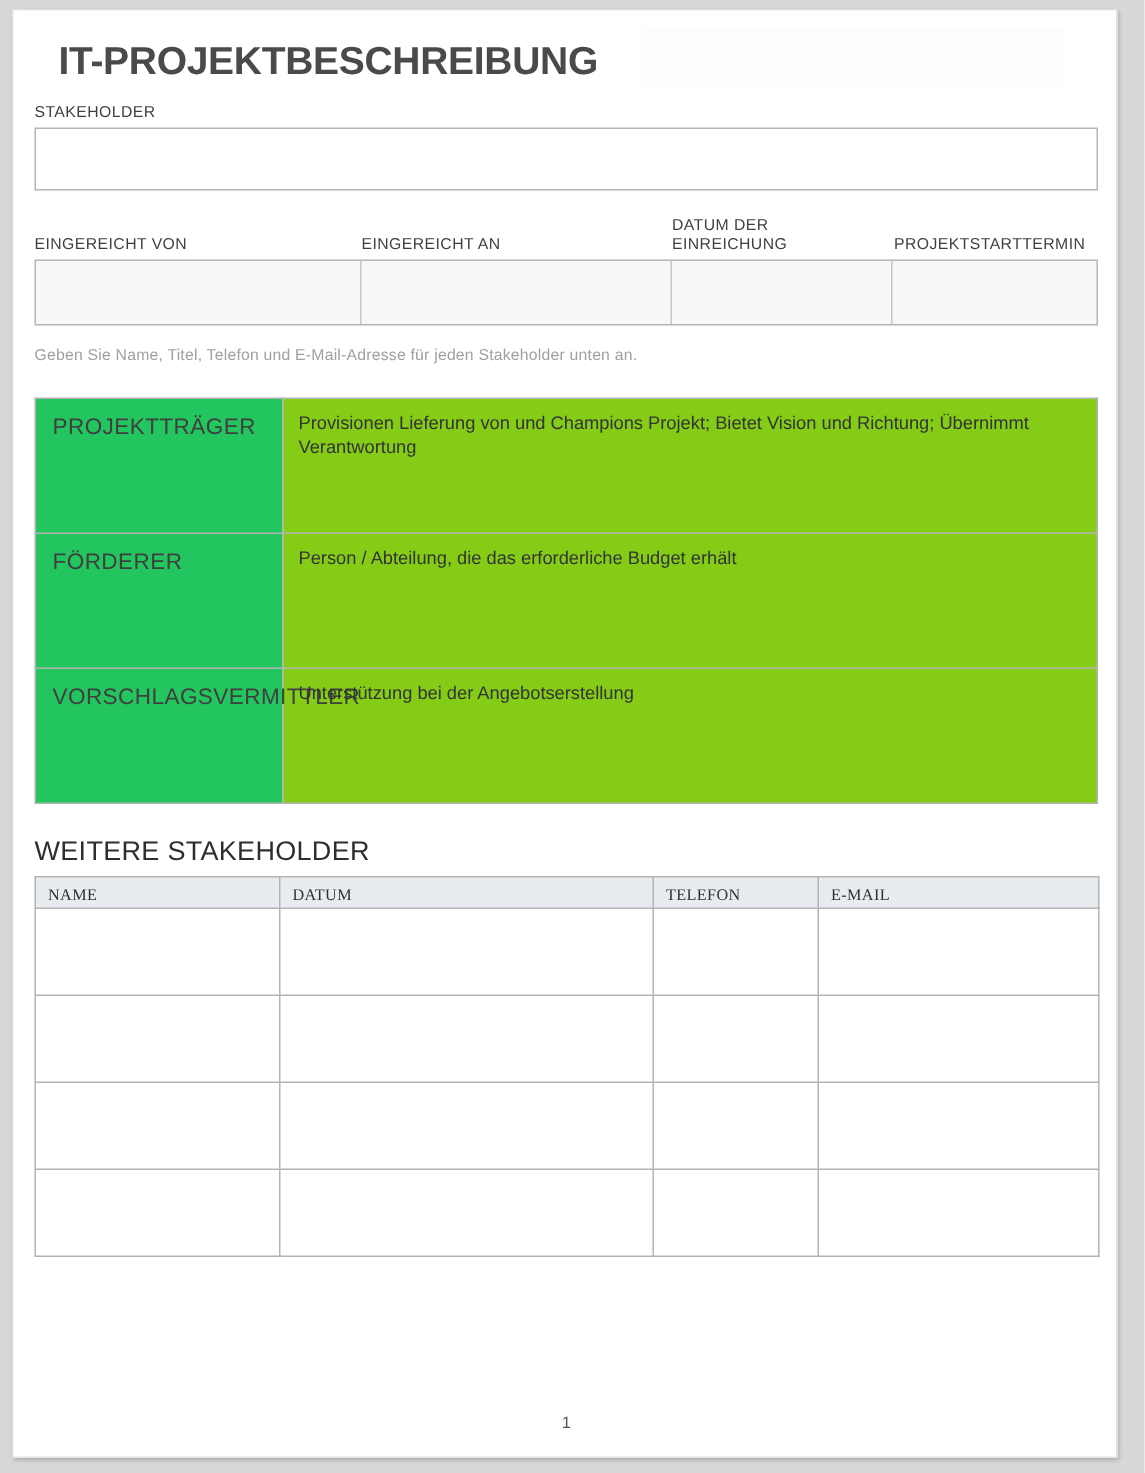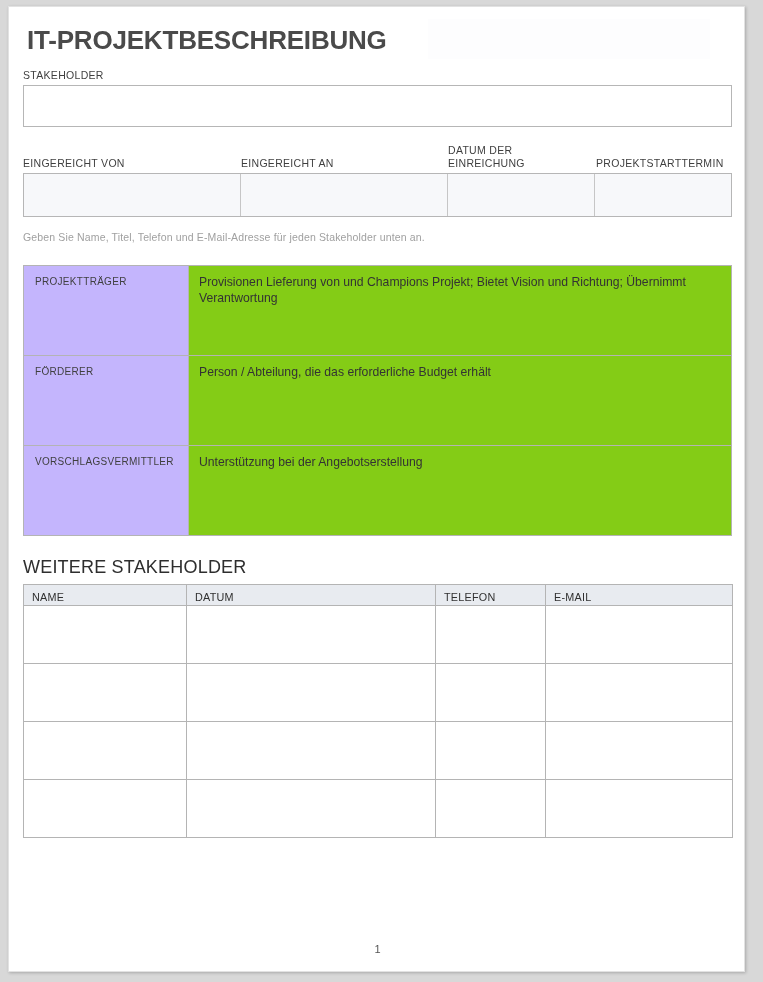--- a/index.html
+++ b/index.html
@@ -36,21 +36,21 @@
     height: 966px;
   }
 
   
   .header-row {
     position: relative;
     height: 62px;
   }
   .doc-title {
     position: absolute;
-    left: 4px;
+    left: 16px;
     top: 18px;
     font-size: 26px;
     font-weight: bold;
     color: #4a4a4a;
     letter-spacing: -0.2px;
     white-space: nowrap;
   }
   .logo-slot {
     position: absolute;
     right: 22px;
@@ -127,22 +127,22 @@
     table-layout: fixed;
   }
   .roles td {
     border: 1px solid #b4b4b4;
     vertical-align: top;
     height: 90px;
     box-sizing: border-box;
   }
   .roles td.role-key {
     width: 165px;
-    background: #c4b5fd;
-    font-size: 10px;
+    background: #22c55e;
+    font-size: 15px;
     color: #3f3f3f;
     letter-spacing: 0.3px;
     padding: 10px 0 0 11px;
   }
   .roles td.role-desc {
     background: #84cc16;
     font-size: 12.2px;
     color: #333333;
     line-height: 16px;
     padding: 8px 12px 0 10px;
@@ -165,20 +165,21 @@
     background: #e8ebf0;
     border: 1px solid #b4b4b4;
     height: 21px;
     font-size: 10.8px;
     font-weight: normal;
     color: #303030;
     text-align: left;
     padding: 4px 0 0 8px;
     letter-spacing: 0.25px;
     box-sizing: border-box;
+    font-family: Liberation Serif, serif;
   }
   .extra td {
     border: 1px solid #b4b4b4;
     height: 58px;
     background: #ffffff;
     box-sizing: border-box;
   }
   .ec1 { width: 163px; }
   .ec2 { width: 249px; }
   .ec3 { width: 110px; }

